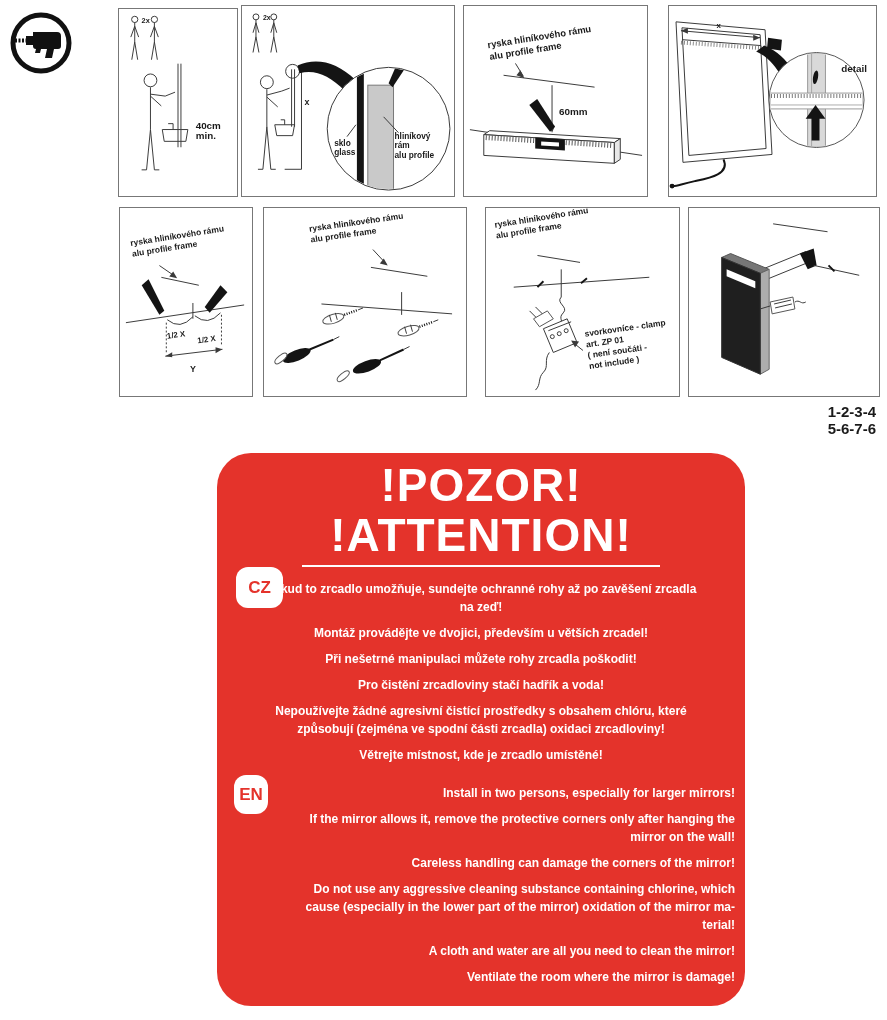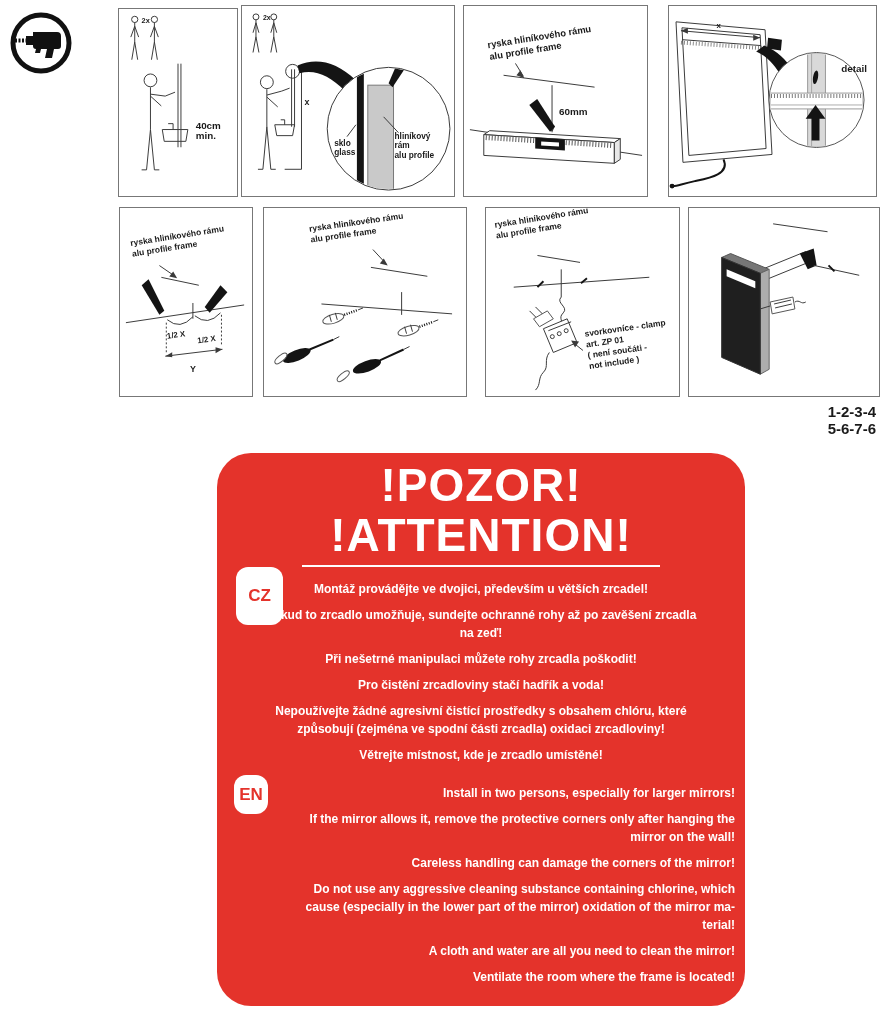--- a/index.html
+++ b/index.html
@@ -11,21 +11,21 @@
   #drill{position:absolute;left:8px;top:10px;width:66px;height:66px;}
   #steps{position:absolute;top:403px;right:11px;font-weight:700;
          font-size:15px;line-height:17px;color:#1a1a1a;}
   #warnbox{position:absolute;left:217px;top:453px;width:528px;height:553px;border-radius:34px;
            color:#fff;text-align:center;}
   .w-title{font-size:46px;font-weight:800;line-height:50px;letter-spacing:1px;}
   .w-title.first{padding-top:7px;}
   #divider{width:358px;height:2px;background:#fff;margin:5px auto 0;}
   .badge{position:absolute;background:#fff;border-radius:12px;display:flex;align-items:center;
          justify-content:center;font-weight:800;font-size:17px;}
-  #badge-cz{left:19px;top:114px;width:47px;height:58px;}
+  #badge-cz{left:19px;top:114px;width:47px;height:41px;}
   #badge-en{left:17px;top:322px;width:34px;height:39px;}
   .w-body{margin-top:13px;padding:0 10px;font-size:12px;font-weight:700;line-height:18px;}
   .w-item{margin:0 0 8px;white-space:pre-line;}
   .en-section{margin-top:20px;text-align:right;}
   .thin{stroke:#3a3a3a;stroke-width:1;fill:none;}
 </style>
 </head>
 <body>
 
 <div id="sheet">
@@ -251,36 +251,36 @@
   </div>
 
   <div id="warnbox" style="background: rgb(228, 51, 43);">
     <div class="w-title first">!POZOR!</div>
     <div class="w-title">!ATTENTION!</div>
     <div id="divider"></div>
     <div class="badge" id="badge-cz" style="color: rgb(228, 51, 43);">CZ</div>
     <div class="badge" id="badge-en" style="color: rgb(228, 51, 43);">EN</div>
     <div class="w-body">
       <div>
-        <p class="w-item">Montáž provádějte ve dvojici, především u větších zrcadel!</p>
         <p class="w-item">Pokud to zrcadlo umožňuje, sundejte ochranné rohy až po zavěšení zrcadla
 na zeď!</p>
+        <p class="w-item">Montáž provádějte ve dvojici, především u větších zrcadel!</p>
         <p class="w-item">Při nešetrné manipulaci můžete rohy zrcadla poškodit!</p>
         <p class="w-item">Pro čistění zrcadloviny stačí hadřík a voda!</p>
         <p class="w-item">Nepoužívejte žádné agresivní čistící prostředky s obsahem chlóru, které
 způsobují (zejména ve spodní části zrcadla) oxidaci zrcadloviny!</p>
         <p class="w-item">Větrejte místnost, kde je zrcadlo umístěné!</p>
       </div>
       <div class="en-section">
         <p class="w-item">Install in two persons, especially for larger mirrors!</p>
         <p class="w-item">If the mirror allows it, remove the protective corners only after hanging the
 mirror on the wall!</p>
         <p class="w-item">Careless handling can damage the corners of the mirror!</p>
         <p class="w-item">Do not use any aggressive cleaning substance containing chlorine, which
 cause (especially in the lower part of the mirror) oxidation of the mirror ma-
 terial!</p>
         <p class="w-item">A cloth and water are all you need to clean the mirror!</p>
-        <p class="w-item">Ventilate the room where the frame is located!</p>
+        <p class="w-item">Ventilate the room where the mirror is damage!</p>
       </div>
     </div>
   </div>
 
 </div>
 
 </body></html>

